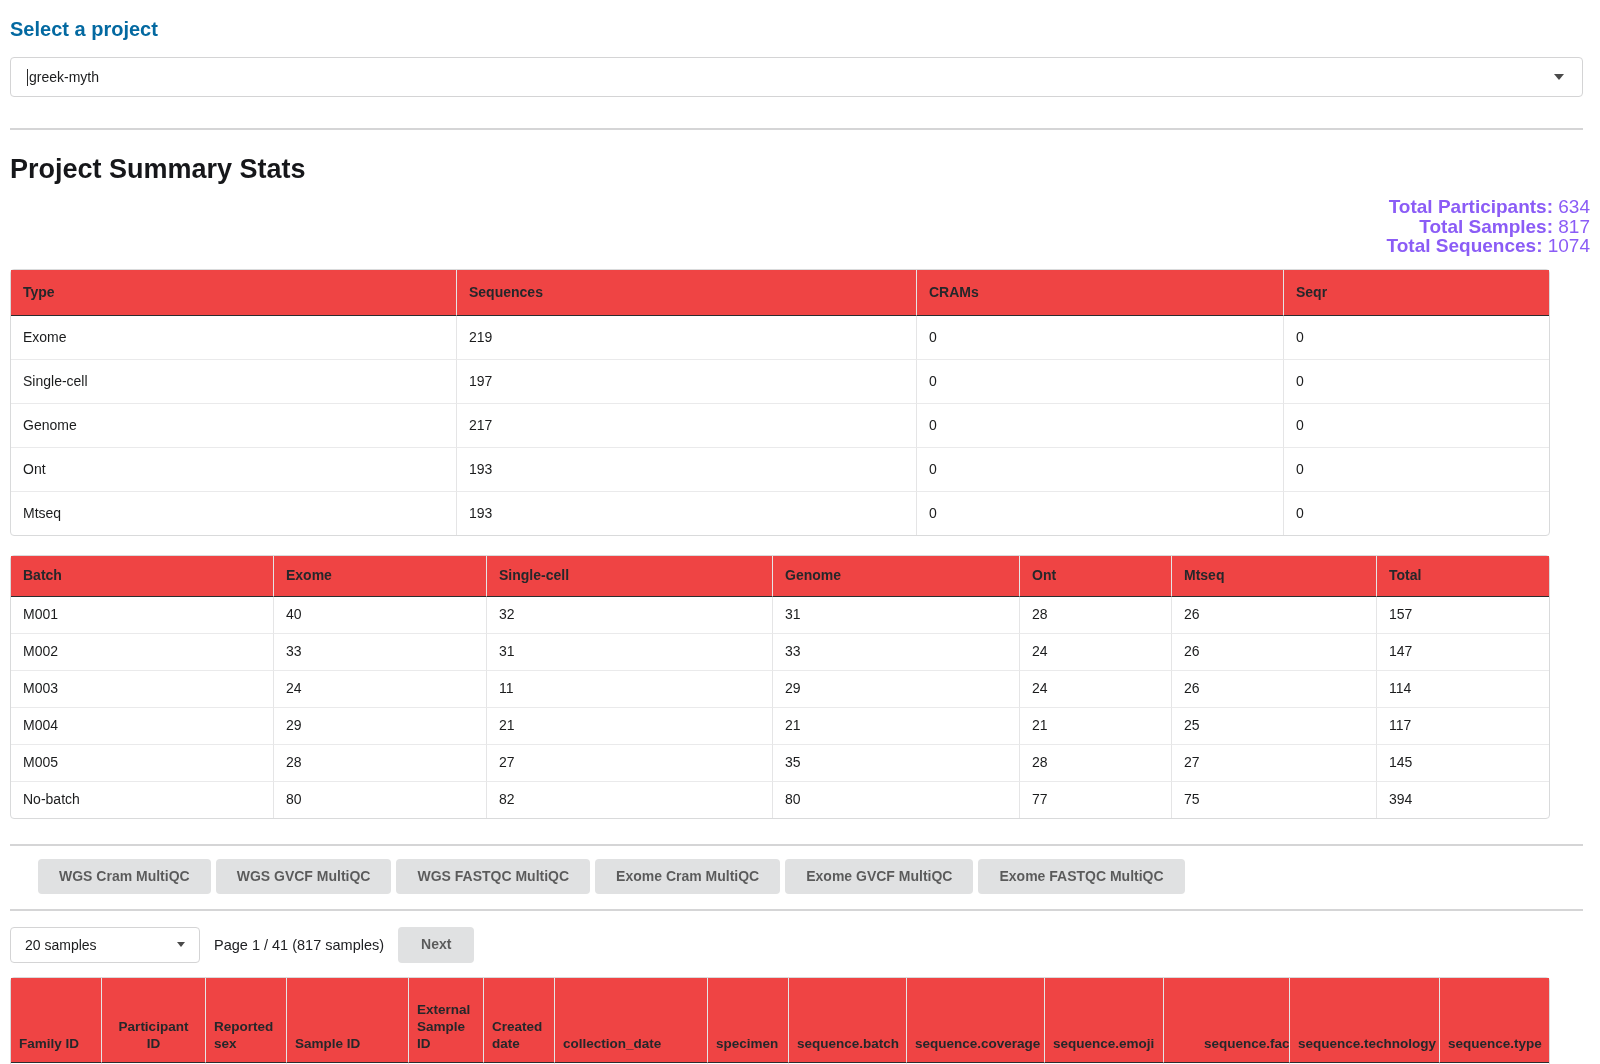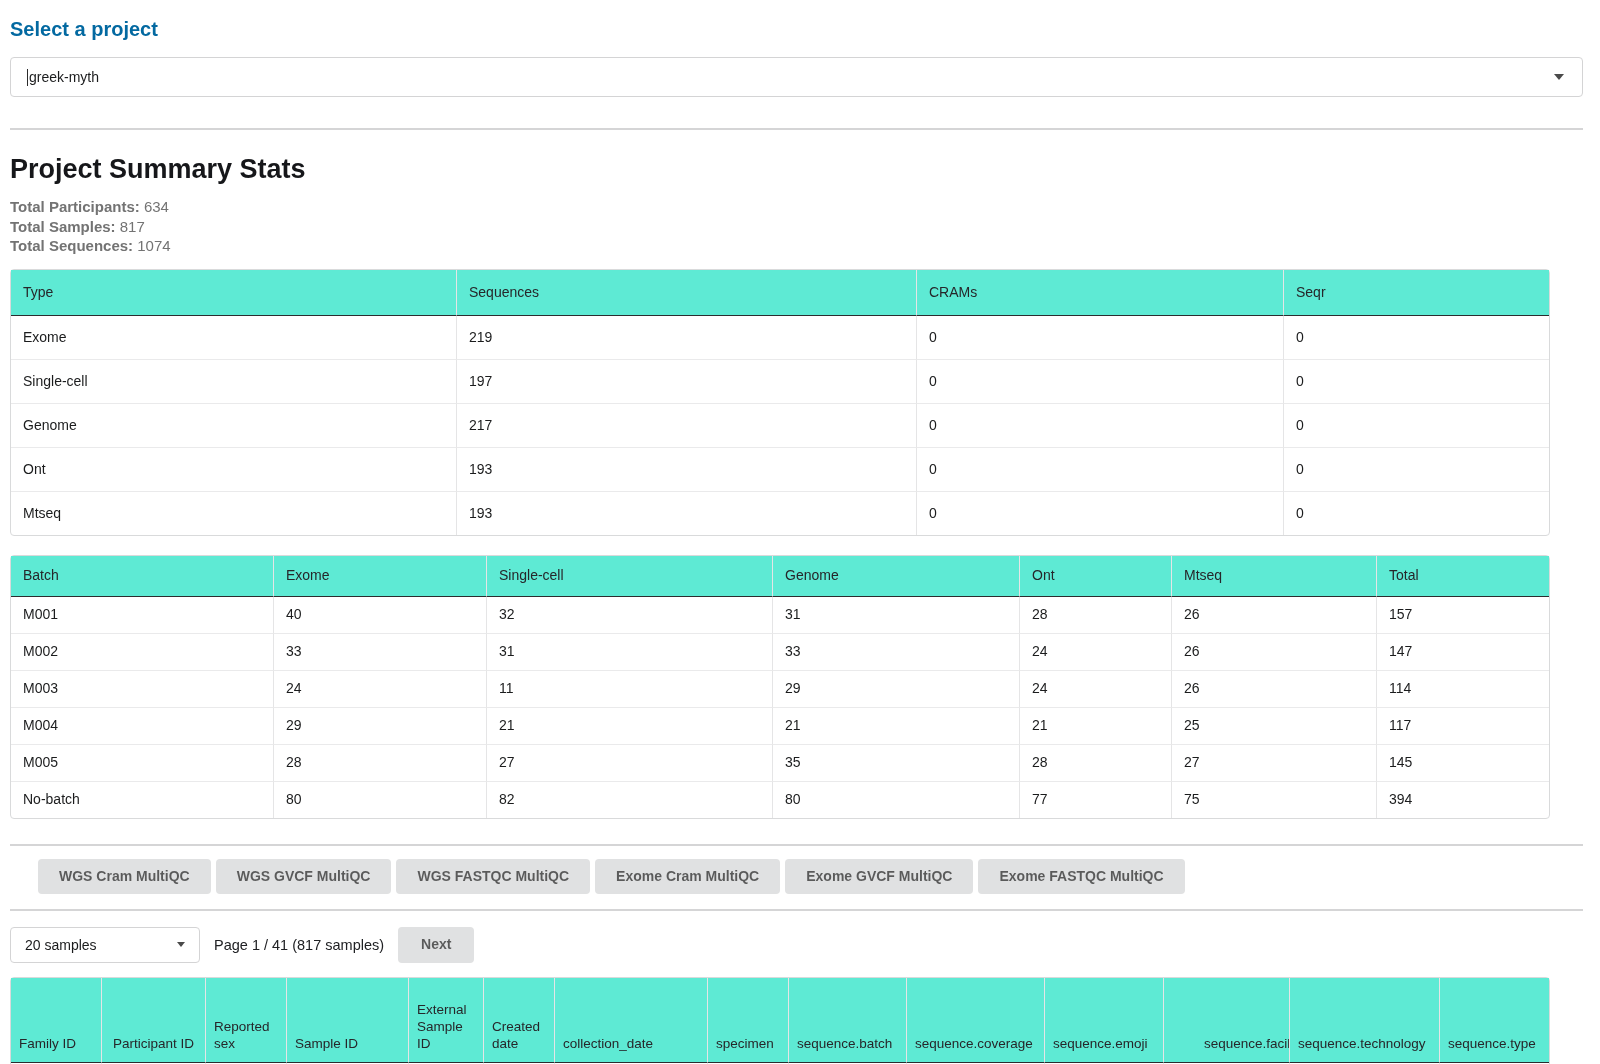--- a/index.html
+++ b/index.html
@@ -48,37 +48,37 @@
   hr.divider {
     border: none; border-top: 2px solid #d5d5d6;
     margin: 0; width: 1573px;
   }
   hr.d1 { margin-top: 31px; }
   hr.d2 { margin-top: 25px; }
   hr.d3 { margin-top: 15px; }
 
   
   .totals { margin-top: 12px; }
-  .total-line { line-height: 19.5px; font-size: 15px; color: #737373; }
+  .total-line { line-height: 19.5px; font-size: 19px; color: #8b5cf6; text-align: right; }
   .total-line .lbl { font-weight: bold; }
 
   
   table.ui-table {
     border-collapse: separate; border-spacing: 0;
     border: 1px solid #d9dadb; border-radius: 4px;
     width: 1540px; table-layout: fixed;
   }
   table.ui-table th, table.ui-table td {
     text-align: left; font-size: 14px; line-height: 17px;
     border-left: 1px solid #e5e5e6;
     overflow: hidden;
   }
   table.ui-table th:first-child, table.ui-table td:first-child { border-left: none; }
   table.ui-table thead th {
-    background: #5eead4; font-weight: normal; color: #26272a;
+    background: #ef4444; font-weight: bold; color: #26272a;
     border-bottom: 1.5px solid #2b2c2e;
     margin-left: 8px;
   }
   table.ui-table tbody tr + tr td { border-top: 1px solid #eaeaeb; }
 
   .type-table { margin-top: 13px; }
   .type-table thead th { padding: 14px 12px; }
   .type-table tbody td { padding: 13px 12px; }
   .type-table th:nth-child(1) { width: 445px; }
   .type-table th:nth-child(2) { width: 460px; }

